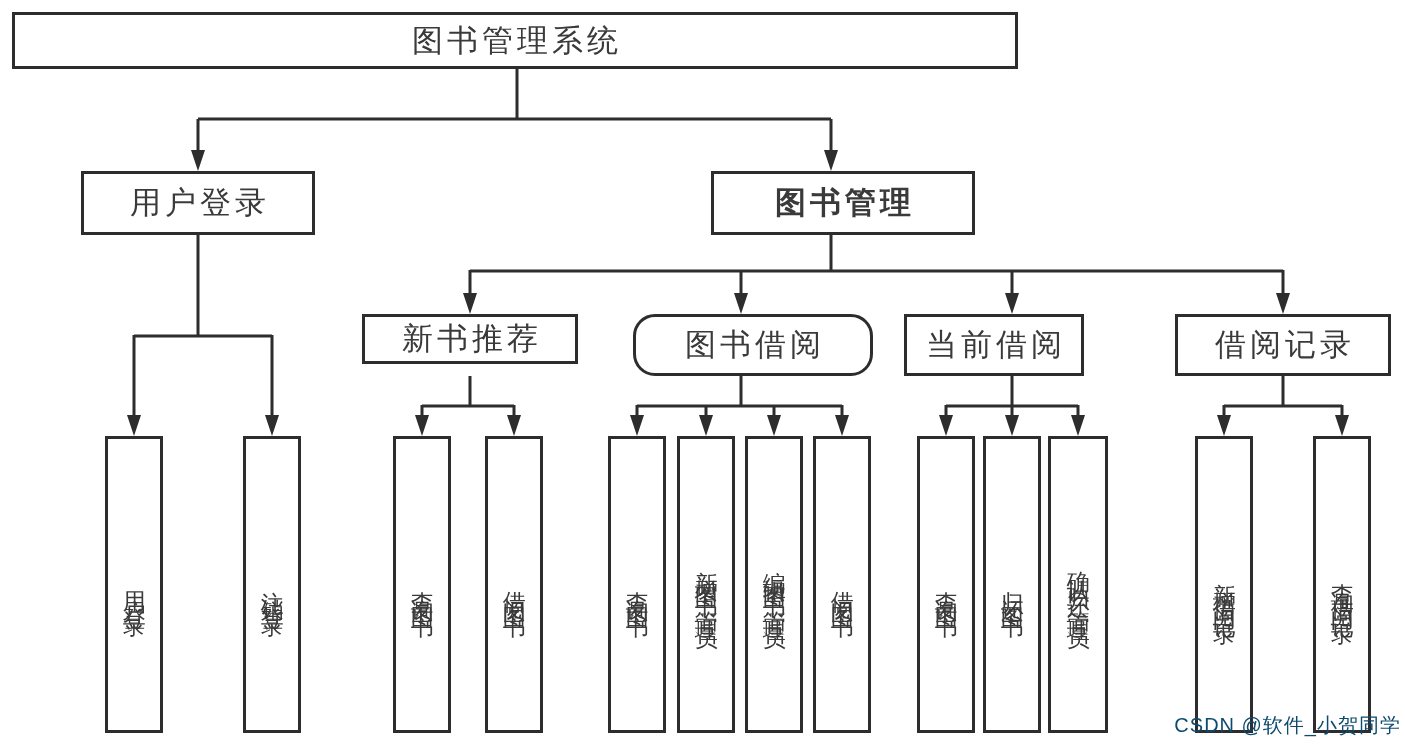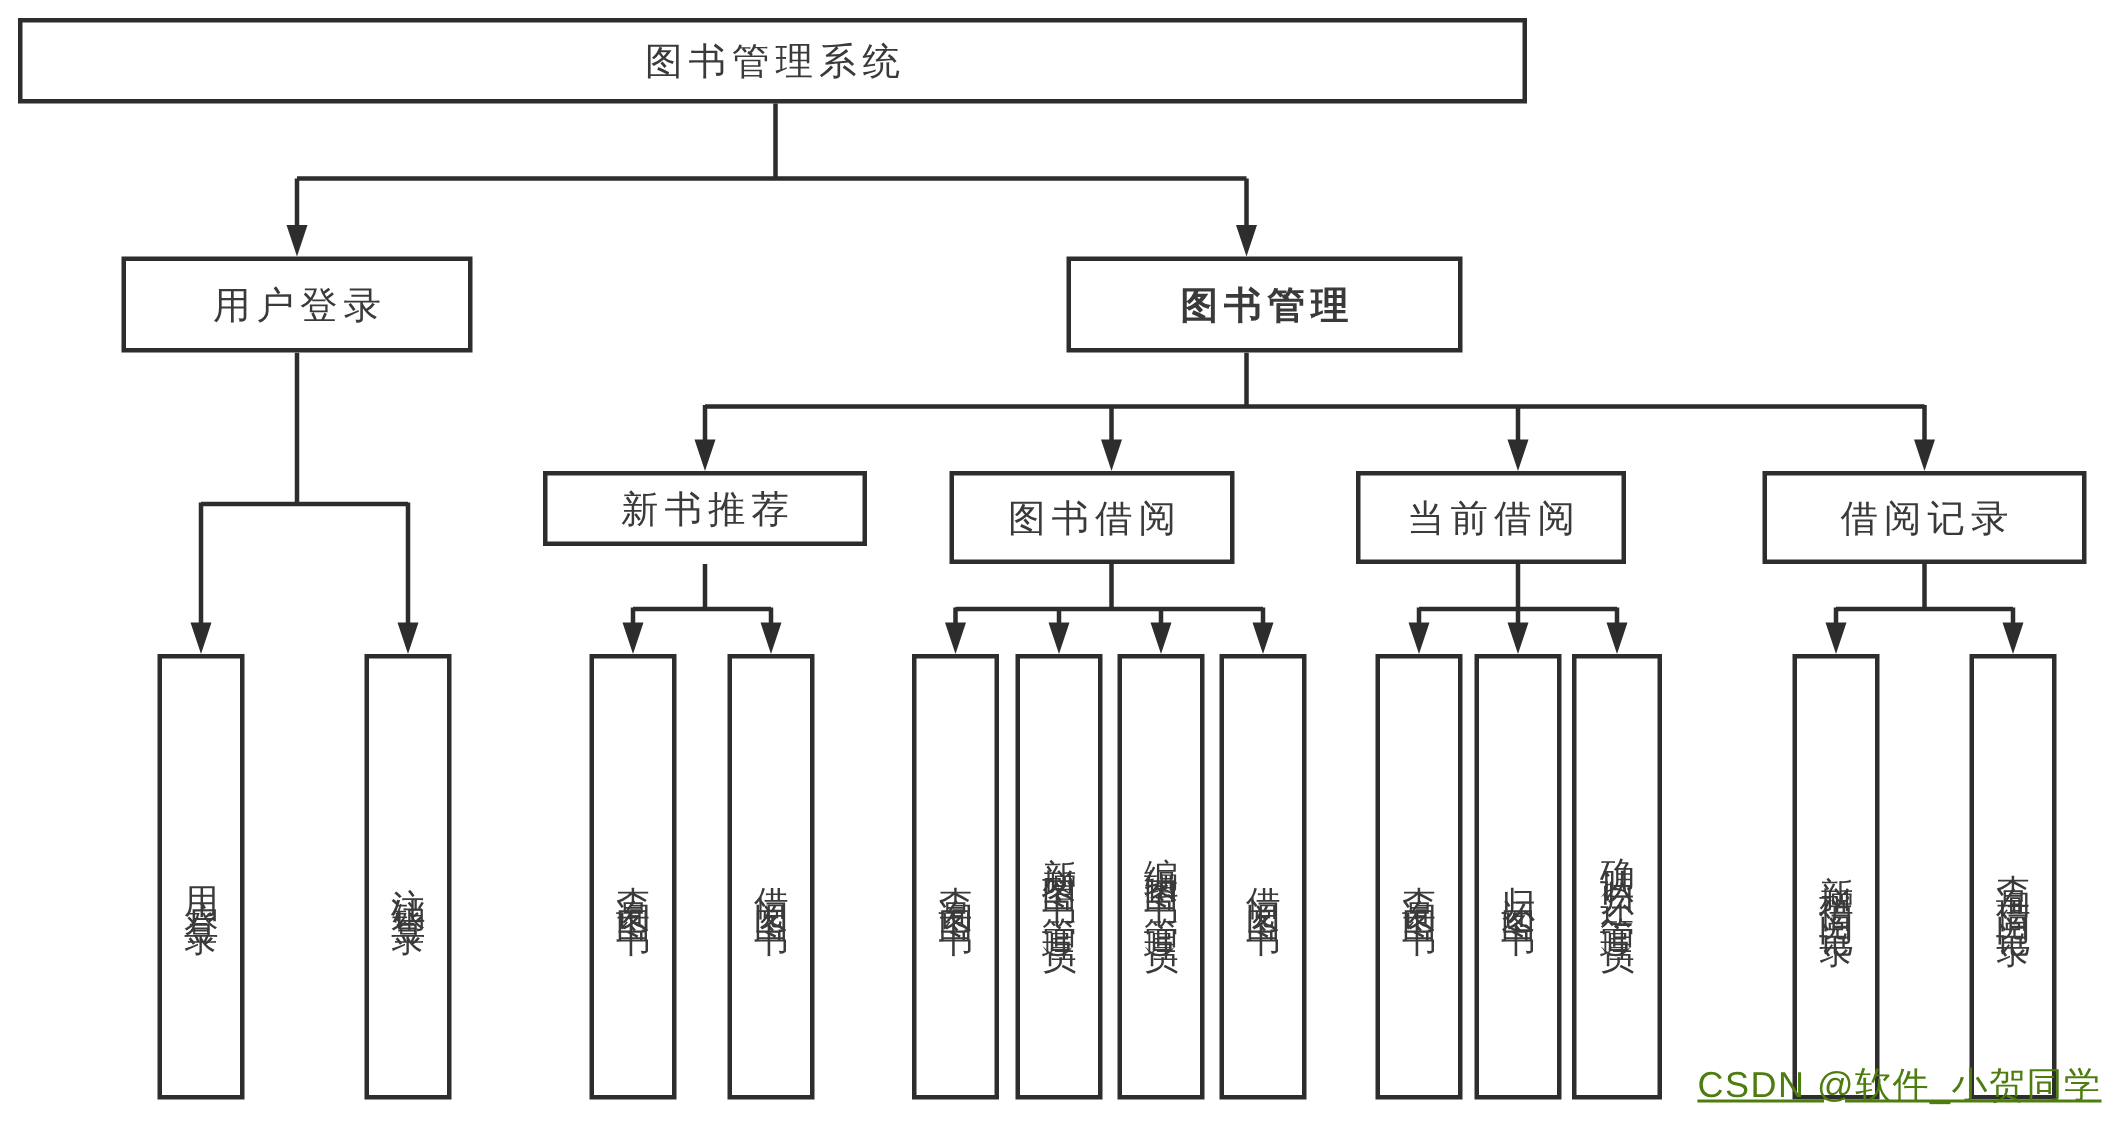--- a/index.html
+++ b/index.html
@@ -6,28 +6,28 @@
   .canvas {
     position:relative; width:1405px; height:747px; background:#ffffff;
     font-family:"Liberation Sans", sans-serif; color:#3a3a3a; overflow:hidden;
   }
   .wires { position:absolute; left:0; top:0; }
   .box {
     position:absolute; box-sizing:border-box; border:3px solid #2d2d2d;
     background:#ffffff; display:flex; align-items:center; justify-content:center;
     text-align:center;
   }
-  .hbox { font-size:25px; letter-spacing:4px; padding-left:4px; }
+  .hbox { font-size:31px; letter-spacing:4px; padding-left:4px; }
   .vbox .vtext {
     writing-mode:vertical-rl; text-orientation:mixed;
     font-size:23px; letter-spacing:8px; line-height:1.1; padding-top:8px;
   }
   .watermark {
-    position:absolute; right:4px; bottom:8px; font-size:24px;
-    color:#4d7c0f; letter-spacing:1px; white-space:nowrap;text-decoration:underline;
+    position:absolute; right:4px; bottom:8px; font-size:20px;
+    color:#0c4a6e; letter-spacing:1px; white-space:nowrap;
   }
 </style>
 </head>
 <body>
 
 <div class="canvas">
 
   <svg class="wires" width="1405" height="747" viewBox="0 0 1405 747">
     <g stroke="#2d2d2d" stroke-width="3" fill="none">
       <path d="M517,68 V120 M198,119 H831 M198,119 V152 M831,119 V152
@@ -60,21 +60,21 @@
       <polygon points="1335,415 1349,415 1342,436"></polygon>
     </g>
   </svg>
 
   <div class="box hbox" style="left:12px; top:12px; width:1006px; height:57px;">图书管理系统</div>
 
   <div class="box hbox" style="left:81px; top:171px; width:234px; height:64px;">用户登录</div>
   <div class="box hbox" style="left:711px; top:171px; width:264px; height:64px;font-weight:bold;">图书管理</div>
 
   <div class="box hbox" style="left:362px; top:314px; width:216px; height:50px;">新书推荐</div>
-  <div class="box hbox" style="left:633px; top:314px; width:190px; height:62px;">图书借阅</div>
+  <div class="box hbox" style="left:633px; top:314px; width:240px; height:62px;border-radius:22px;">图书借阅</div>
   <div class="box hbox" style="left:904px; top:314px; width:180px; height:62px;">当前借阅</div>
   <div class="box hbox" style="left:1175px; top:314px; width:216px; height:62px;">借阅记录</div>
 
   <div class="box vbox" style="left:105px; top:436px; width:58px; height:297px;">
     <span class="vtext">用户登录</span>
   </div>
   <div class="box vbox" style="left:243px; top:436px; width:58px; height:297px;">
     <span class="vtext">注销登录</span>
   </div>
 

